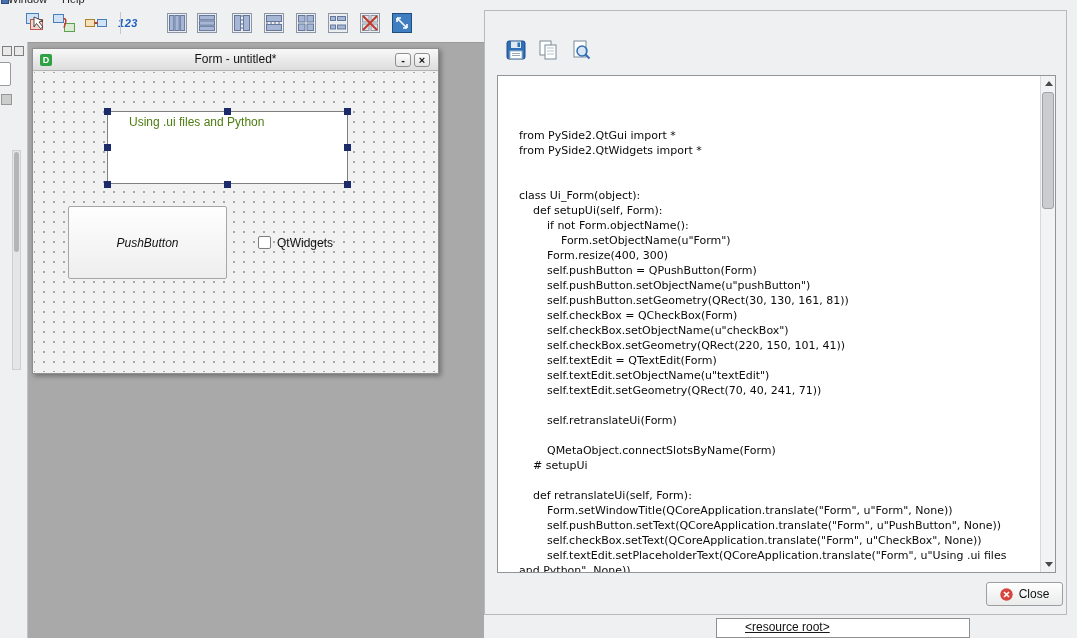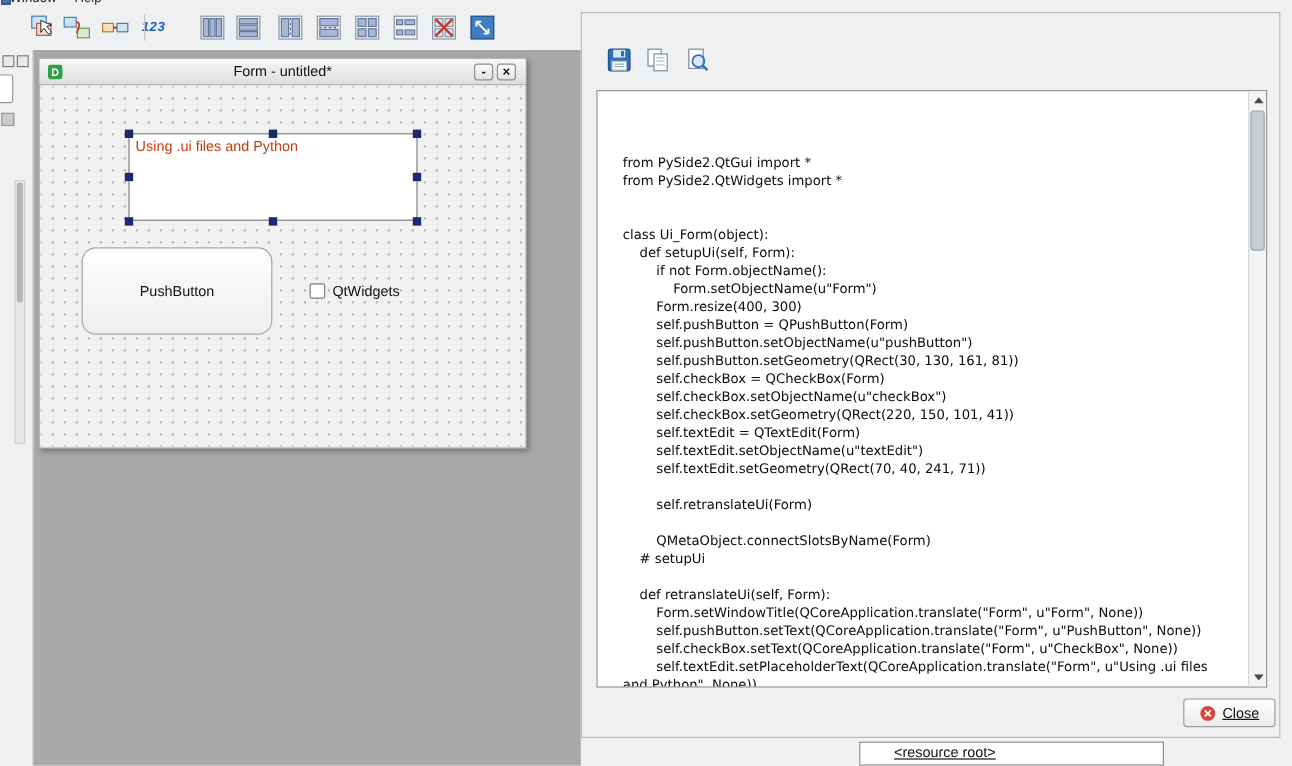--- a/index.html
+++ b/index.html
@@ -32,41 +32,41 @@
   .form-window { position:absolute; left:32px; top:48px; width:407px; height:326px; background:#f1f1f1; border:1px solid #8f8f8f; box-shadow:2px 2px 5px rgba(0,0,0,0.35); }
   .fw-titlebar { position:relative; height:22px; background:linear-gradient(#f8f8f8,#dddddd); border-bottom:1px solid #b3b3b3; }
   .fw-icon { position:absolute; left:7px; top:5px; width:12px; height:12px; background:#2fa043; border-radius:2px; color:#fff; font-size:9px; font-weight:700; text-align:center; line-height:12px; }
   .fw-title { width:100%; text-align:center; font-size:12px; line-height:21px; color:#111; }
   .fw-btn { position:absolute; top:4px; width:16px; height:14px; border:1px solid #8f8f8f; border-radius:3px; background:linear-gradient(#fdfdfd,#e3e3e3); font-size:11px; font-weight:700; line-height:12px; text-align:center; color:#111; }
   .fw-min { right:27px; } .fw-close { right:8px; }
   .fw-canvas { position:absolute; left:1px; top:23px; width:403px; height:300px; background-color:#f1f1f1;
     background-image:radial-gradient(circle, #a8a8a8 1px, rgba(0,0,0,0) 1.2px);
     background-size:10px 10px; background-position:5px 5px; }
   .w-textedit { position:absolute; left:73px; top:39px; width:241px; height:73px; background:#fff; border:1px solid #7f7f7f; }
-  .w-textedit .ph { padding:3px 5px; font-size:12px; color:#c2410c; }
+  .w-textedit .ph { padding:3px 21px; font-size:12px; color:#4d7c0f; }
   .handle { position:absolute; width:7px; height:7px; background:#1b2a6b; }
-  .w-pushbutton { position:absolute; left:34px; top:134px; width:159px; height:73px; background:linear-gradient(#fefefe,#eeeeee); border:1px solid #a6a6a6; border-radius:12px; display:flex; align-items:center; justify-content:center; font-size:12px; color:#111; }
+  .w-pushbutton { position:absolute; left:34px; top:134px; width:159px; height:73px; background:linear-gradient(#fefefe,#eeeeee); border:1px solid #a6a6a6; border-radius:2px; display:flex; align-items:center; justify-content:center; font-size:12px; color:#111;font-style:italic; }
   .w-checkbox { position:absolute; left:224px; top:163px; height:15px; display:flex; align-items:center; }
   .cb-ind { width:13px; height:13px; background:#fff; border:1px solid #7d7d7d; border-radius:2px; }
   .cb-label { margin-left:6px; font-size:12px; color:#111; }
   
   .dialog { position:absolute; left:484px; top:10px; width:583px; height:605px; background:#eff0f1; border:1px solid #b9babc; }
   .dlg-tbtn { position:absolute; top:27px; width:24px; height:24px; display:flex; align-items:center; justify-content:center; }
   .dt1 { left:19px; } .dt2 { left:51px; } .dt3 { left:84px; }
   .code-view { position:absolute; left:12px; top:64px; width:559px; height:498px; background:#ffffff; border:1px solid #949494; overflow:hidden; }
   .code-text { position:absolute; left:0; top:0; width:540px; padding:5px 2px 0 21px;
     font-family:"DejaVu Sans", sans-serif; font-size:11px; line-height:15px; color:#0a0a0a; white-space:pre;margin-top:47px; }
   .vscroll { position:absolute; right:0; top:0; width:15px; height:100%; background:#f2f3f4; border-left:1px solid #d8d8d8; }
   .sb-btn { position:absolute; left:0; width:15px; height:15px; display:flex; align-items:center; justify-content:center; }
   .sb-up { top:0; } .sb-down { bottom:0; }
   .tri-up { width:0; height:0; border-left:4px solid transparent; border-right:4px solid transparent; border-bottom:5px solid #4a4a4a; }
   .tri-down { width:0; height:0; border-left:4px solid transparent; border-right:4px solid transparent; border-top:5px solid #4a4a4a; }
   .sb-thumb { position:absolute; left:1px; top:16px; width:12px; height:117px; background:#c9cdd0; border:1px solid #9fa3a6; border-radius:3px; }
   .close-btn { position:absolute; left:501px; top:571px; width:77px; height:24px; display:flex; align-items:center; justify-content:center; gap:6px;
-    border:1px solid #9c9ea0; border-radius:3px; background:linear-gradient(#fefefe,#eaebeb); font-size:12px; color:#111;text-decoration:underline; }
+    border:1px solid #9c9ea0; border-radius:3px; background:linear-gradient(#fefefe,#eaebeb); font-size:12px; color:#111; }
   
   .resource-panel { position:absolute; left:716px; top:618px; width:254px; height:20px; background:#ffffff; border:1px solid #8f8f8f;text-decoration:underline; }
   .resource-label { margin-left:28px; font-size:12px; line-height:17px; color:#111; }
 </style>
 </head>
 <body>
 
 <div class="menubar">
   <span class="corner-ico"></span>
   <span class="mitem m-window">Window</span>

